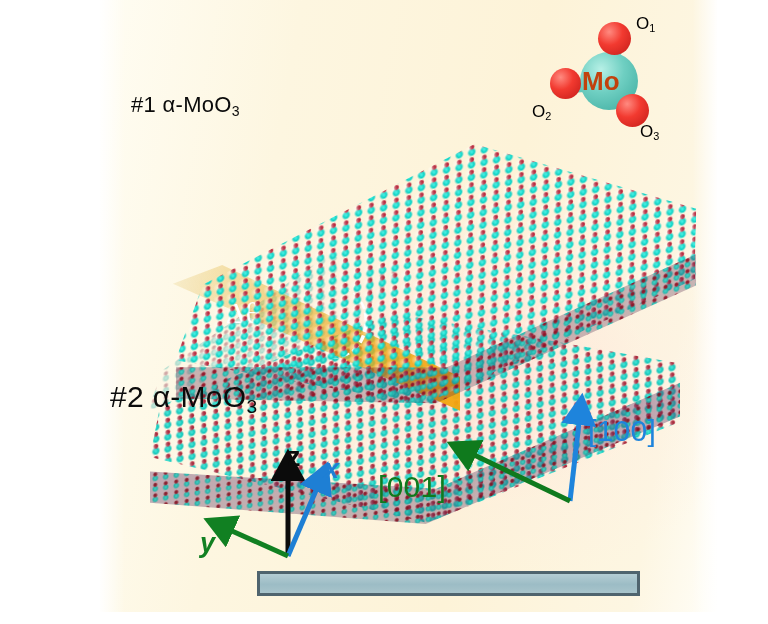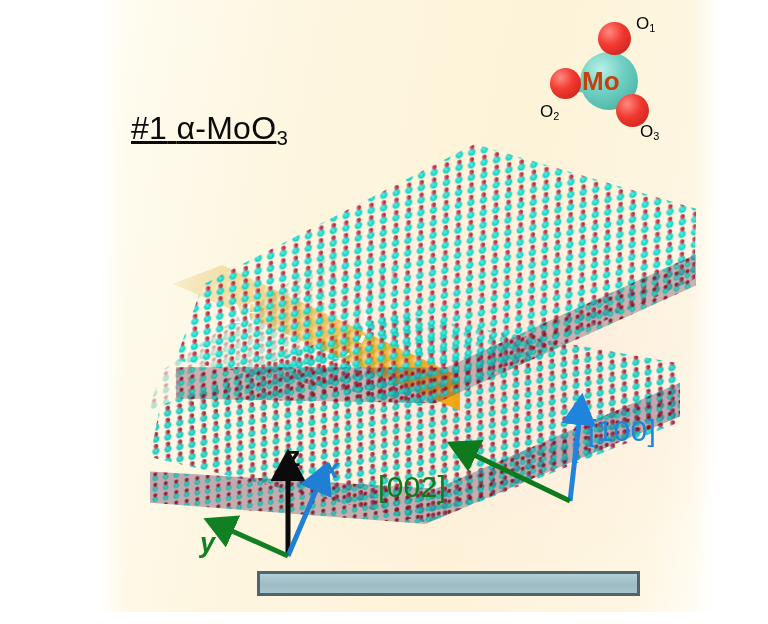--- a/index.html
+++ b/index.html
@@ -44,23 +44,22 @@
   }
   .label sub {
     font-size: 0.64em;
     vertical-align: baseline;
     position: relative;
     top: 0.30em;
   }
 
   
   #label-layer1 {
-    left: 131px; top: 110px;
-    font-size: 32px;
-    text-decoration: underline;
+    left: 131px; top: 92px;
+    font-size: 22px;
   }
   #label-layer2 {
     left: 110px; top: 380px;
     font-size: 30px;
   }
 
   
   .slab {
     position: absolute;
     background-repeat: repeat;
@@ -251,20 +250,24 @@
   <div id="twist-arc"></div>
   <div class="label" id="label-twist">Δθ</div>
 
   <div class="slab" id="slab-top"></div>
   <div class="slab" id="slab-top-edge"></div>
 
   <div class="label" id="label-layer1">
     <span>#1</span>
     <span>α-MoO</span><sub>3</sub>
   </div>
+  <div class="label" id="label-layer2">
+    <span>#2</span>
+    <span>α-MoO</span><sub>3</sub>
+  </div>
 
   <svg class="overlay">
     <defs>
       <marker id="ah-black" markerWidth="7" markerHeight="7" refX="2.2" refY="3.5" orient="auto">
         <path d="M0,0 L6.5,3.5 L0,7 z" fill="#0b0b0b"></path>
       </marker>
       <marker id="ah-blue" markerWidth="7" markerHeight="7" refX="2.2" refY="3.5" orient="auto">
         <path d="M0,0 L6.5,3.5 L0,7 z" fill="#1e7fd4"></path>
       </marker>
       <marker id="ah-green" markerWidth="7" markerHeight="7" refX="2.2" refY="3.5" orient="auto">
@@ -285,42 +288,42 @@
     <line x1="570" y1="501" x2="580" y2="414" stroke="#1e84dc" stroke-width="5" marker-end="url(#ah-blue2)"></line>
     <line x1="570" y1="501" x2="466" y2="451" stroke="#0f7a1d" stroke-width="5" marker-end="url(#ah-green2)"></line>
   </svg>
 
   <div id="axes">
     <div class="axis-label" id="label-axis-z">z</div>
     <div class="axis-label" id="label-axis-x">x</div>
     <div class="axis-label" id="label-axis-y">y</div>
   </div>
 
-  <div class="label" id="label-dir-001">[002]</div>
+  <div class="label" id="label-dir-001">[001]</div>
   <div class="label" id="label-dir-100">[100]</div>
 
   <div id="substrate"></div>
 
   <div id="molecule">
 
     <div class="bond" style="left:72px; top:70px; width:42px; height:13px; transform: rotate(-64deg);"></div>
     <div class="bond" style="left:70px; top:72px; width:46px; height:13px; transform: rotate(176deg);"></div>
     <div class="bond" style="left:76px; top:76px; width:42px; height:13px; transform: rotate(44deg);"></div>
 
     <div class="atom atom-mo" style="left:52px; top:46px; width:58px; height:58px;"></div>
     <div class="atom atom-o" style="left:70px; top:16px; width:33px; height:33px;"></div>
     <div class="atom atom-o" style="left:22px; top:62px; width:31px; height:31px;"></div>
     <div class="atom atom-o" style="left:88px; top:88px; width:33px; height:33px;"></div>
 
     <div id="mol-atom-label-mo">Mo</div>
 
     <div class="mol-label" style="left:108px; top:8px;">
       <span>O</span><sub>1</sub>
     </div>
-    <div class="mol-label" style="left:12px; top:96px;">
+    <div class="mol-label" style="left:4px; top:96px;">
       <span>O</span><sub>2</sub>
     </div>
     <div class="mol-label" style="left:112px; top:116px;">
       <span>O</span><sub>3</sub>
     </div>
   </div>
 
 </div>
 
 </body></html>

